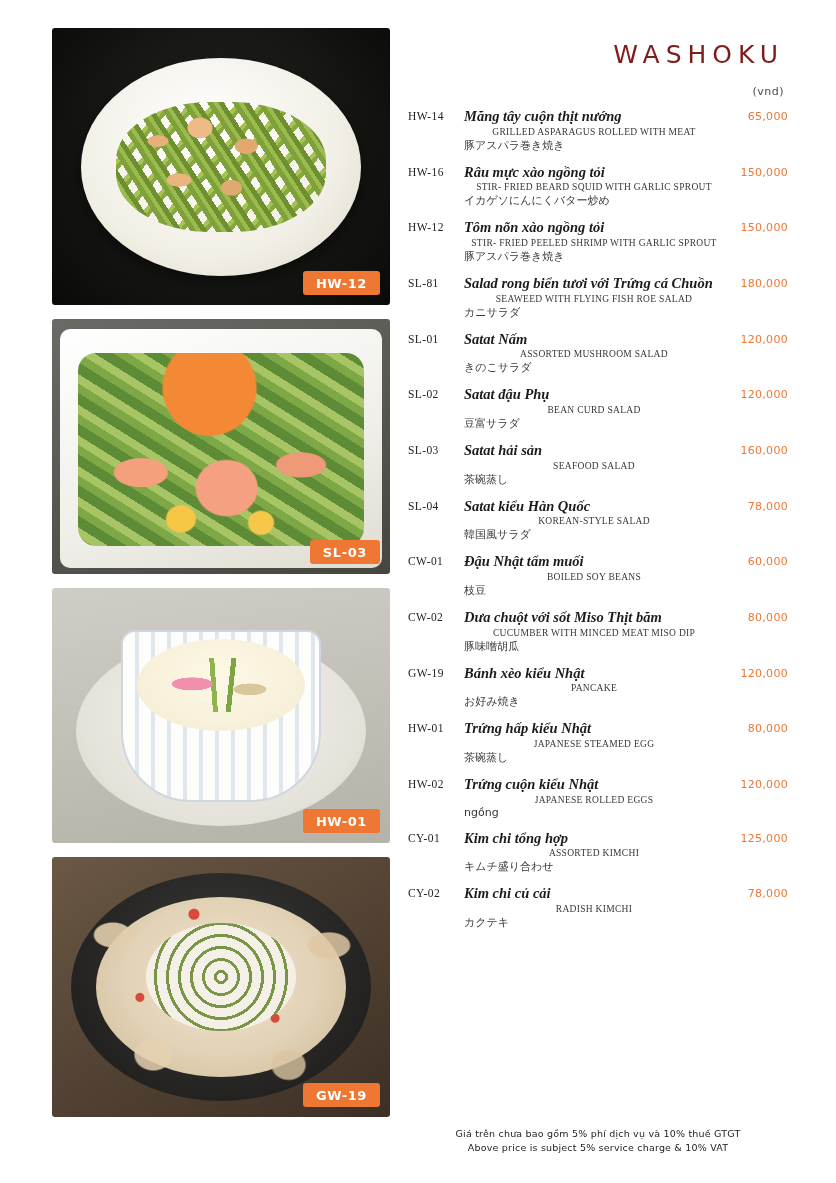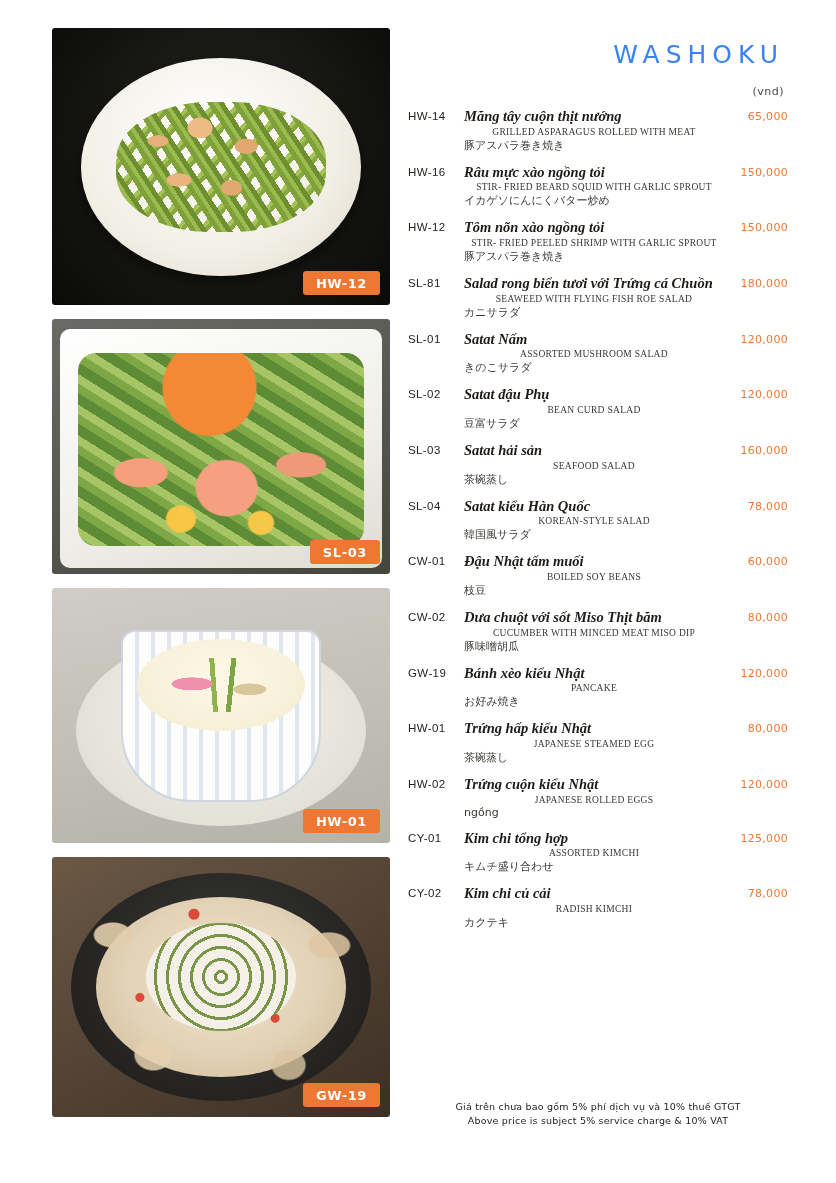--- a/index.html
+++ b/index.html
@@ -159,21 +159,21 @@
     position: absolute;
     left: 408px;
     top: 40px;
     width: 380px;
   }
   .brand {
     text-align: right;
     font-family: "DejaVu Sans", sans-serif;
     font-size: 25px;
     letter-spacing: 6px;
-    color: #3b82f6;
+    color: #7f1d1d;
     padding-right: 4px;
     margin-bottom: 16px;
   }
   .currency {
     text-align: right;
     font-size: 11px;
     color: #4a4a46;
     letter-spacing: .5px;
     padding-right: 4px;
     margin-bottom: 10px;
@@ -182,21 +182,21 @@
 
   .items { }
   .item {
     display: flex;
     align-items: flex-start;
     margin-bottom: 11px;
   }
   .code {
     width: 56px;
     flex: 0 0 56px;
-    font-family: Liberation Sans, sans-serif;
+    font-family: Liberation Serif, serif;
     font-size: 11.5px;
     letter-spacing: .4px;
     color: #26231f;
     padding-top: 2px;
   }
   .body {
     flex: 1 1 auto;
     min-width: 0;
   }
   .name {
@@ -228,21 +228,21 @@
     font-family: "DejaVu Sans", sans-serif;
     font-size: 11px;
     color: #ee7733;
     letter-spacing: .3px;
     padding-top: 2px;
   }
 
   .footer {
     position: absolute;
     left: 408px;
-    top: 1101px;
+    top: 1128px;
     width: 380px;
     text-align: center;
     font-family: "DejaVu Sans", sans-serif;
     color: #26231f;
   }
   .footer .l1 { font-size: 9.5px; letter-spacing: .2px; }
   .footer .l2 { font-size: 9.5px; letter-spacing: .2px; margin-top: 3px; }
 </style>
 </head>
 <body>

